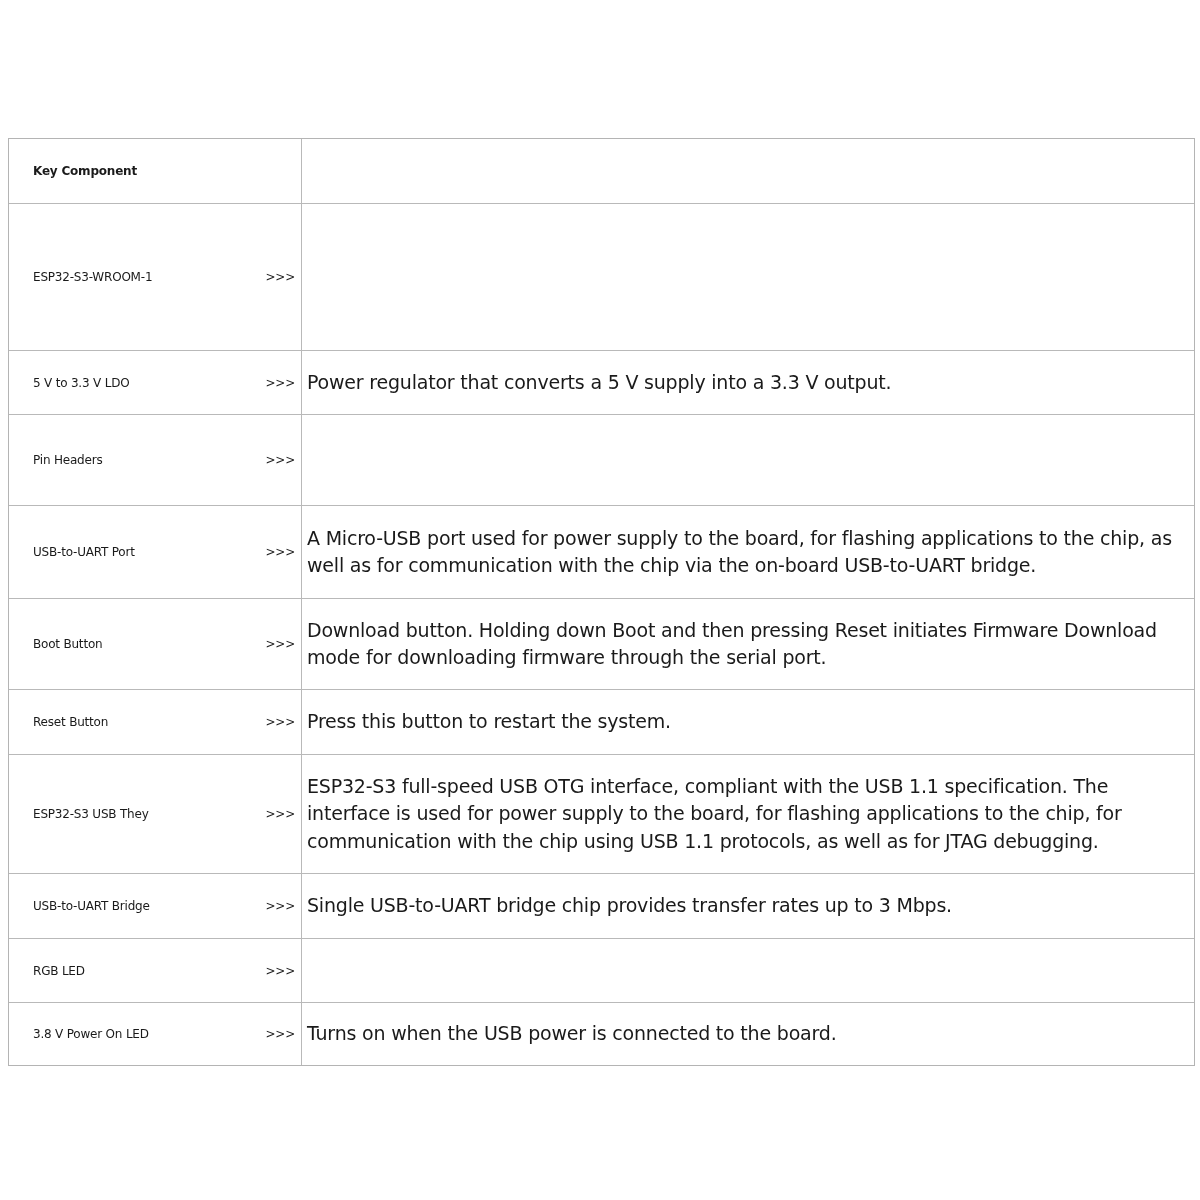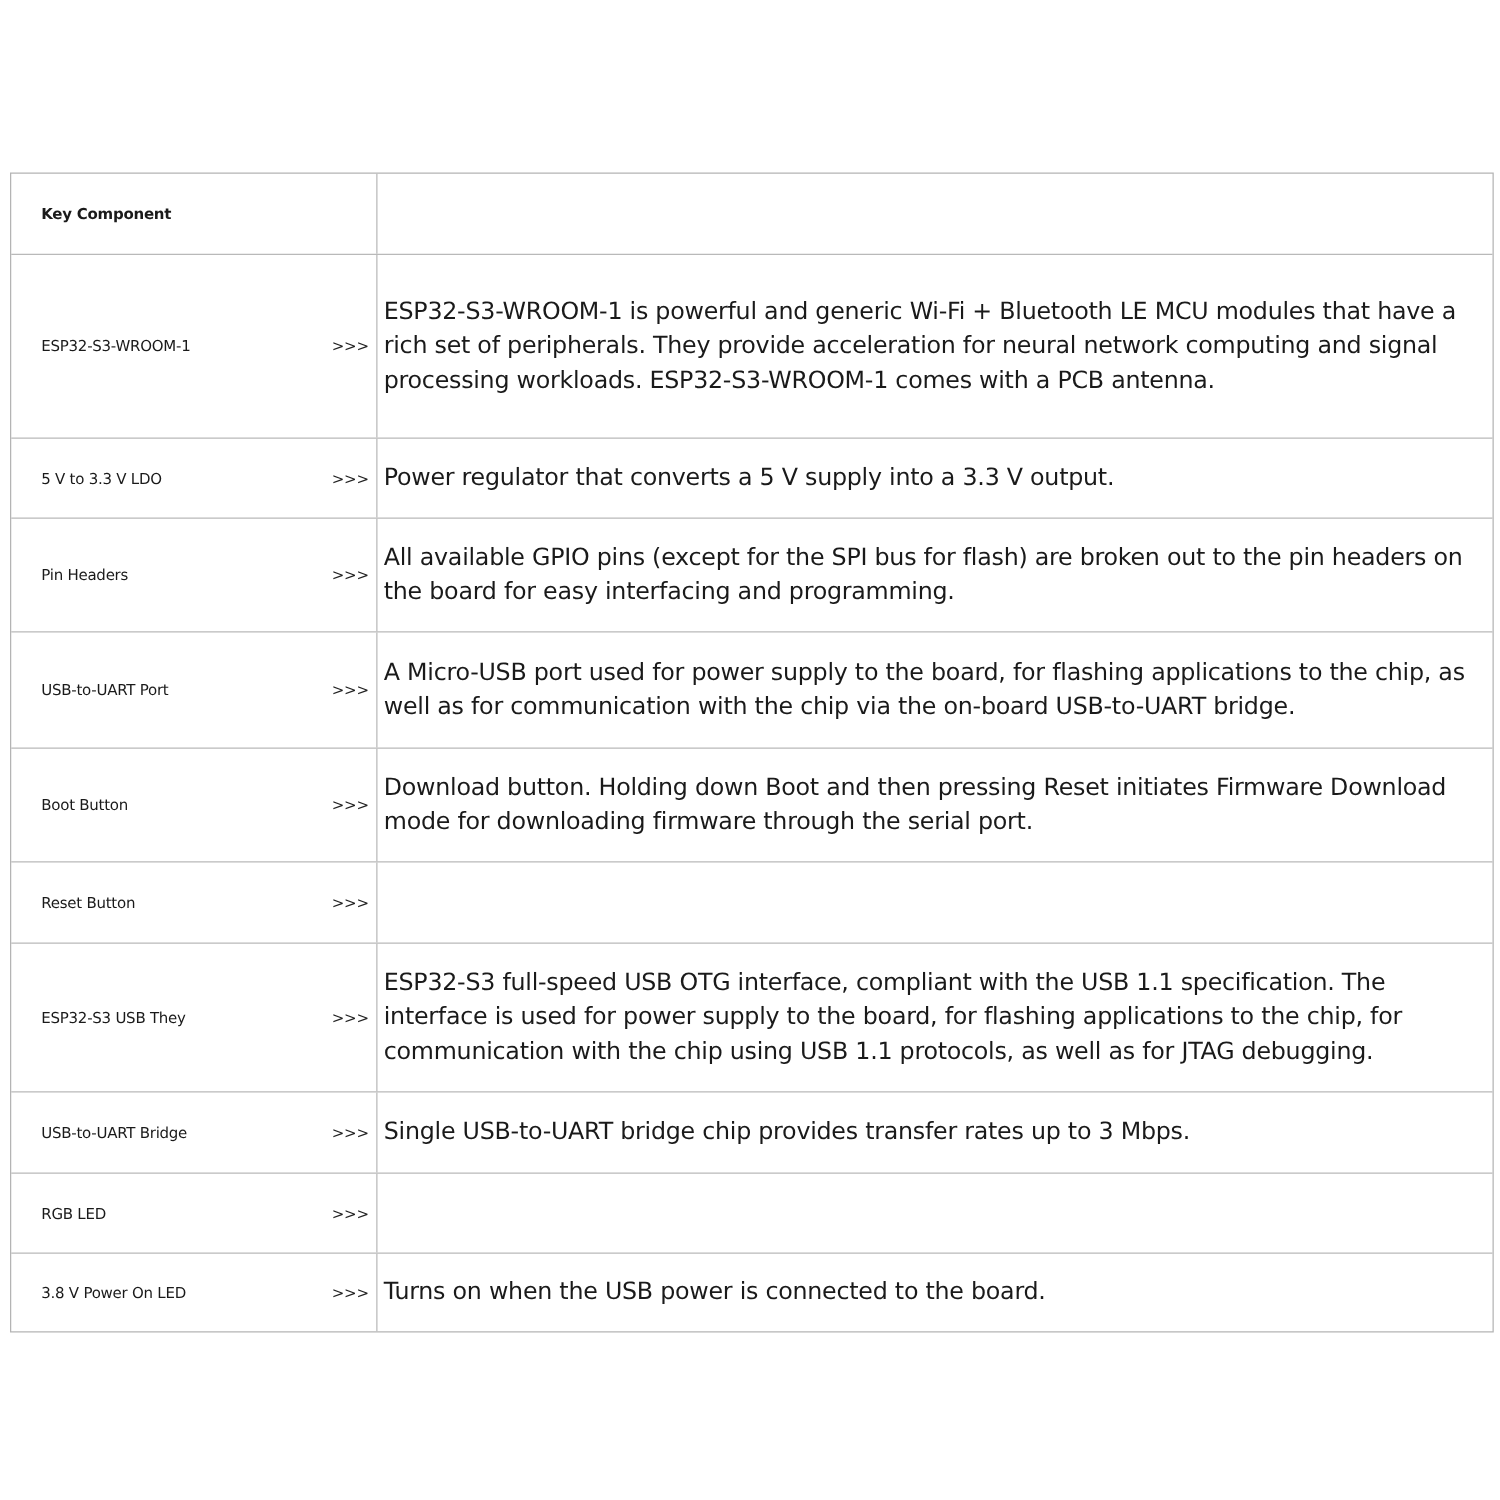--- a/index.html
+++ b/index.html
@@ -64,37 +64,35 @@
 <div class="table">
   <div class="row header" style="height:64px">
     <div class="cell-key">Key Component</div>
   </div>
 
   <div class="row" style="height:147px">
     <div class="cell-key">
       <span>ESP32-S3-WROOM-1</span>
       <span class="arrow">&gt;&gt;&gt;</span>
     </div>
-    <div class="cell-desc">ESP32-S3-WROOM-1 is powerful and generic Wi-Fi + Bluetooth LE MCU modules that have a rich set of peripherals. They provide acceleration for neural network computing and signal processing workloads. ESP32-S3-WROOM-1 comes with a PCB antenna.</div>
   </div>
 
   <div class="row" style="height:64px">
     <div class="cell-key">
       <span>5 V to 3.3 V LDO</span>
       <span class="arrow">&gt;&gt;&gt;</span>
     </div>
     <div class="cell-desc">Power regulator that converts a 5 V supply into a 3.3 V output.</div>
   </div>
 
   <div class="row" style="height:91px">
     <div class="cell-key">
       <span>Pin Headers</span>
       <span class="arrow">&gt;&gt;&gt;</span>
     </div>
-    <div class="cell-desc">All available GPIO pins (except for the SPI bus for flash) are broken out to the pin headers on the board for easy interfacing and programming.</div>
   </div>
 
   <div class="row" style="height:93px">
     <div class="cell-key">
       <span>USB-to-UART Port</span>
       <span class="arrow">&gt;&gt;&gt;</span>
     </div>
     <div class="cell-desc">A Micro-USB port used for power supply to the board, for flashing applications to the chip, as well as for communication with the chip via the on-board USB-to-UART bridge.</div>
   </div>
 
@@ -104,20 +102,21 @@
       <span class="arrow">&gt;&gt;&gt;</span>
     </div>
     <div class="cell-desc">Download button. Holding down Boot and then pressing Reset initiates Firmware Download mode for downloading firmware through the serial port.</div>
   </div>
 
   <div class="row" style="height:65px">
     <div class="cell-key">
       <span>Reset Button</span>
       <span class="arrow">&gt;&gt;&gt;</span>
     </div>
+    <div class="cell-desc">Press this button to restart the system.</div>
   </div>
 
   <div class="row" style="height:119px">
     <div class="cell-key">
       <span>ESP32-S3 USB They</span>
       <span class="arrow">&gt;&gt;&gt;</span>
     </div>
     <div class="cell-desc">ESP32-S3 full-speed USB OTG interface, compliant with the USB 1.1 specification. The interface is used for power supply to the board, for flashing applications to the chip, for communication with the chip using USB 1.1 protocols, as well as for JTAG debugging.</div>
   </div>
 

